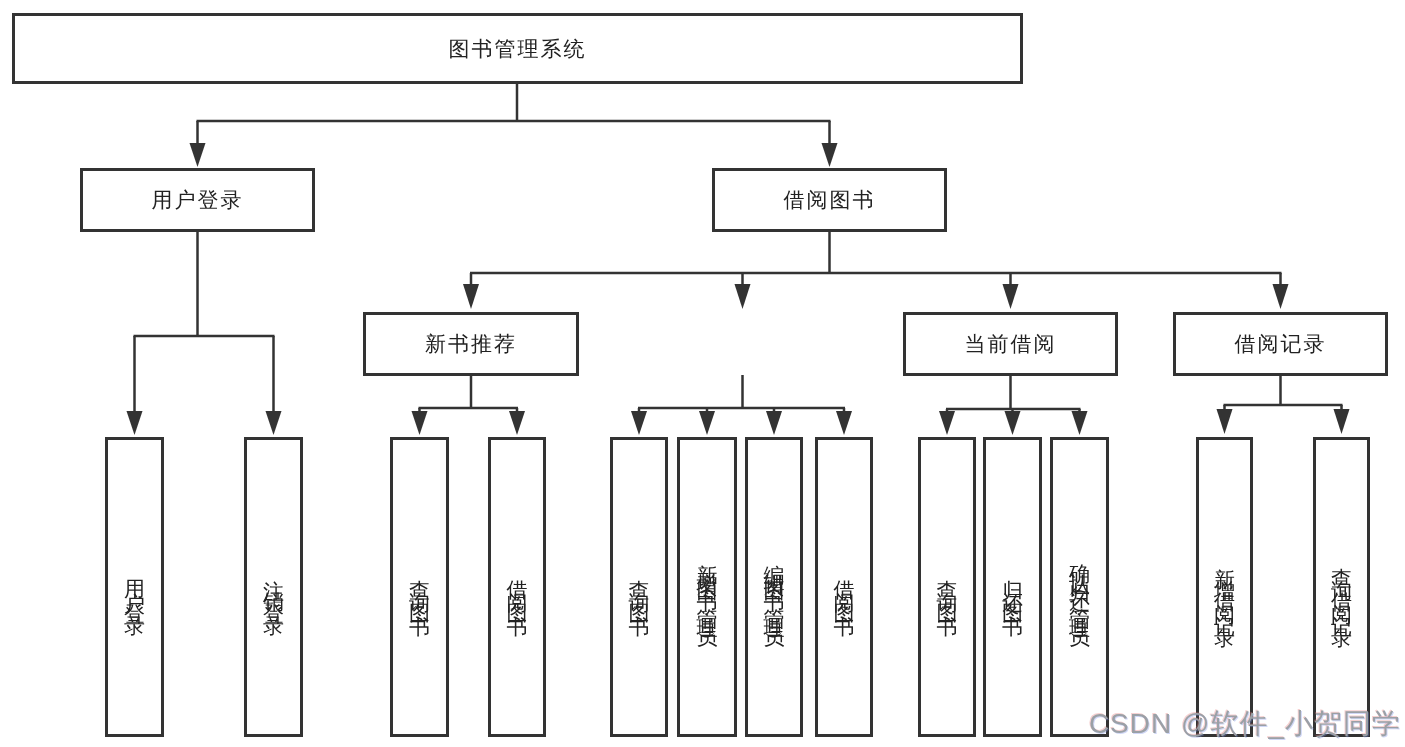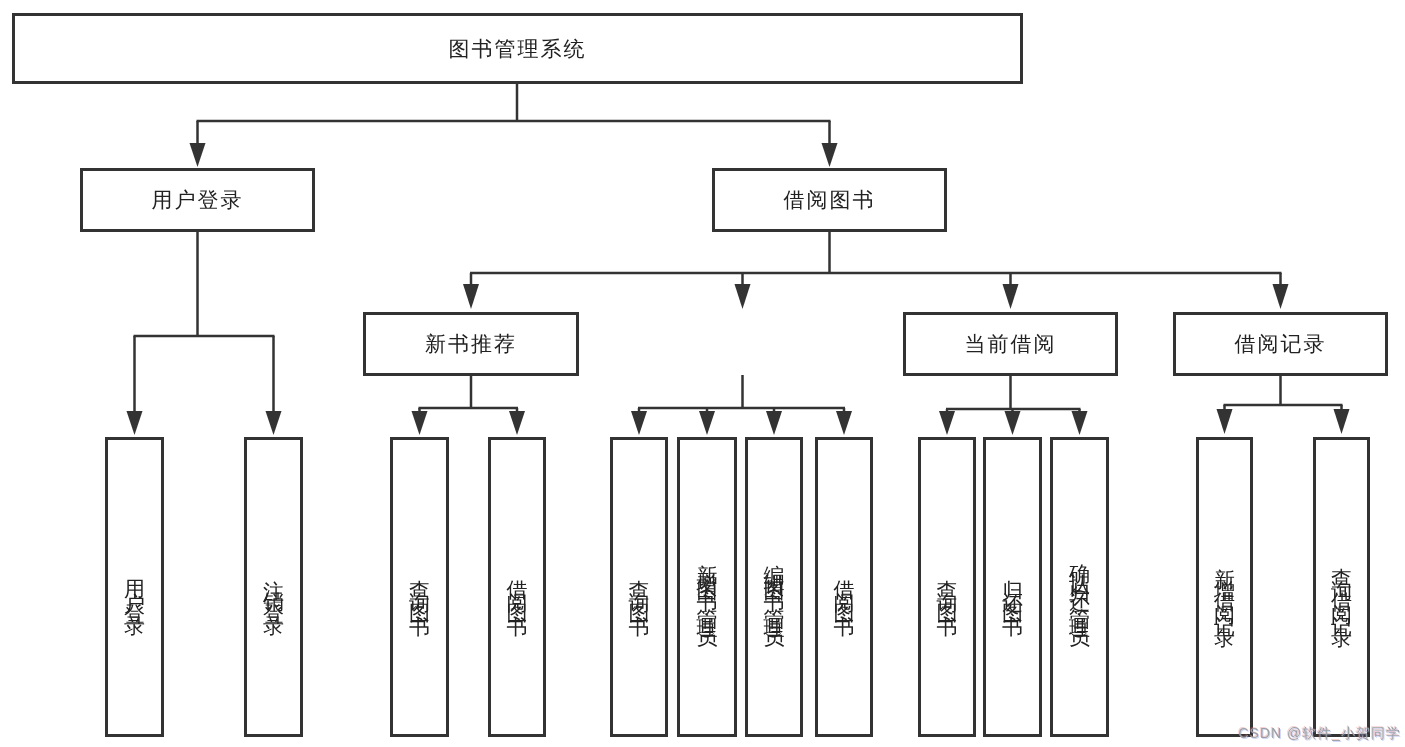--- a/index.html
+++ b/index.html
@@ -33,21 +33,21 @@
     display:flex;align-items:center;justify-content:center;
     writing-mode:vertical-rl;
     text-orientation:mixed;
     font-size:21px;letter-spacing:12px;
     z-index:2;
     overflow:hidden;
   }
   .watermark{
     position:absolute;
     right:4px;bottom:4px;
-    font-size:14px;letter-spacing:1px;
+    font-size:28px;letter-spacing:1px;
     z-index:3;
     text-shadow:-1px -1px 0 rgba(226,120,120,0.35), 1px 1px 0 rgba(120,140,230,0.35);
   }
 </style>
 </head>
 <body>
 
 <div class="canvas">
 
   <svg class="wires" viewBox="0 0 1405 747" xmlns="http://www.w3.org/2000/svg" aria-hidden="true">

